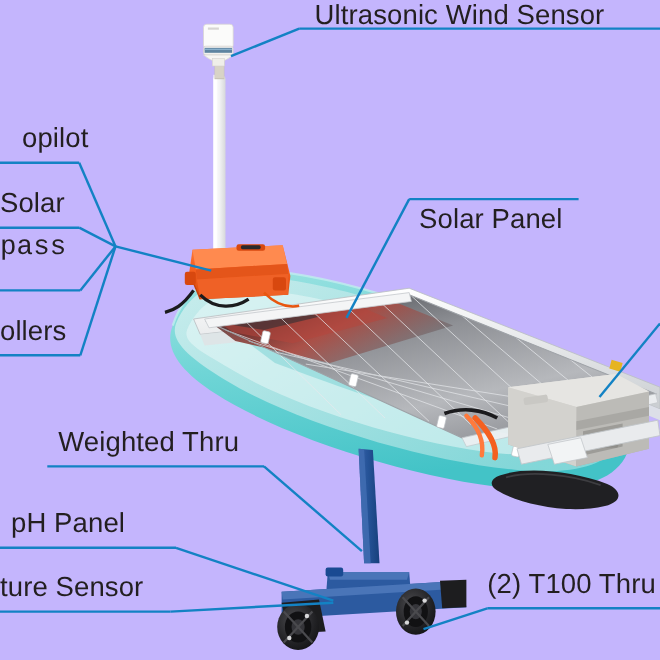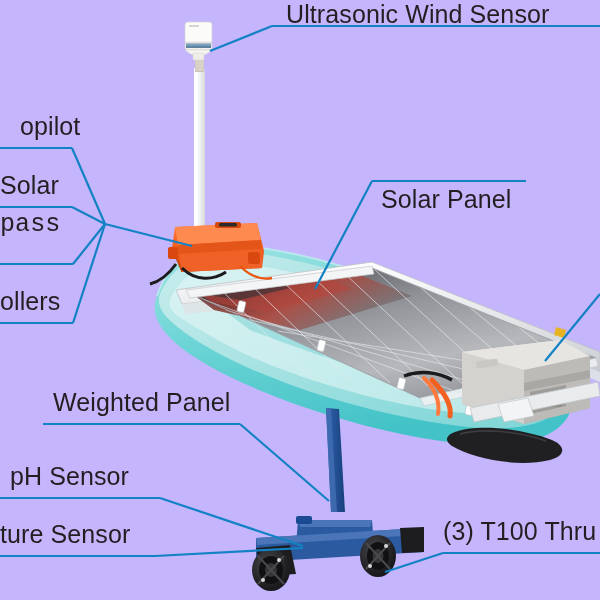--- a/index.html
+++ b/index.html
@@ -247,19 +247,19 @@
       <polyline points="443,553 385,572" fill="none" stroke="#1382c4" stroke-width="2.2"></polyline>
     </svg>
 
   <div id="labels">
       <div class="lbl" style="left: 286px; top: 2px;">Ultrasonic Wind Sensor</div>
       <div class="lbl" style="left: 0px; top: 114px; margin-left: 20px;">opilot</div>
       <div class="lbl" style="left: 0px; top: 173px;">Solar</div>
       <div class="lbl" style="left: 0px; top: 212px; font-family: Liberation Mono, monospace;">pass</div>
       <div class="lbl" style="left: 0px; top: 289px;">ollers</div>
       <div class="lbl" style="left: 381px; top: 147px; margin-top: 40px;">Solar Panel</div>
-      <div class="lbl" style="left: 53px; top: 390px;">Weighted Panel</div>
-      <div class="lbl" style="left: 10px; top: 464px;">pH Sensor</div>
+      <div class="lbl" style="left: 53px; top: 390px;">Weighted Thru</div>
+      <div class="lbl" style="left: 10px; top: 464px;">pH Panel</div>
       <div class="lbl" style="left: 0px; top: 522px;">ture Sensor</div>
-      <div class="lbl" style="left: 443px; top: 519px;">(3) T100 Thru</div>
+      <div class="lbl" style="left: 443px; top: 519px;">(2) T100 Thru</div>
     </div>
 
 </div>
 
 </body></html>

